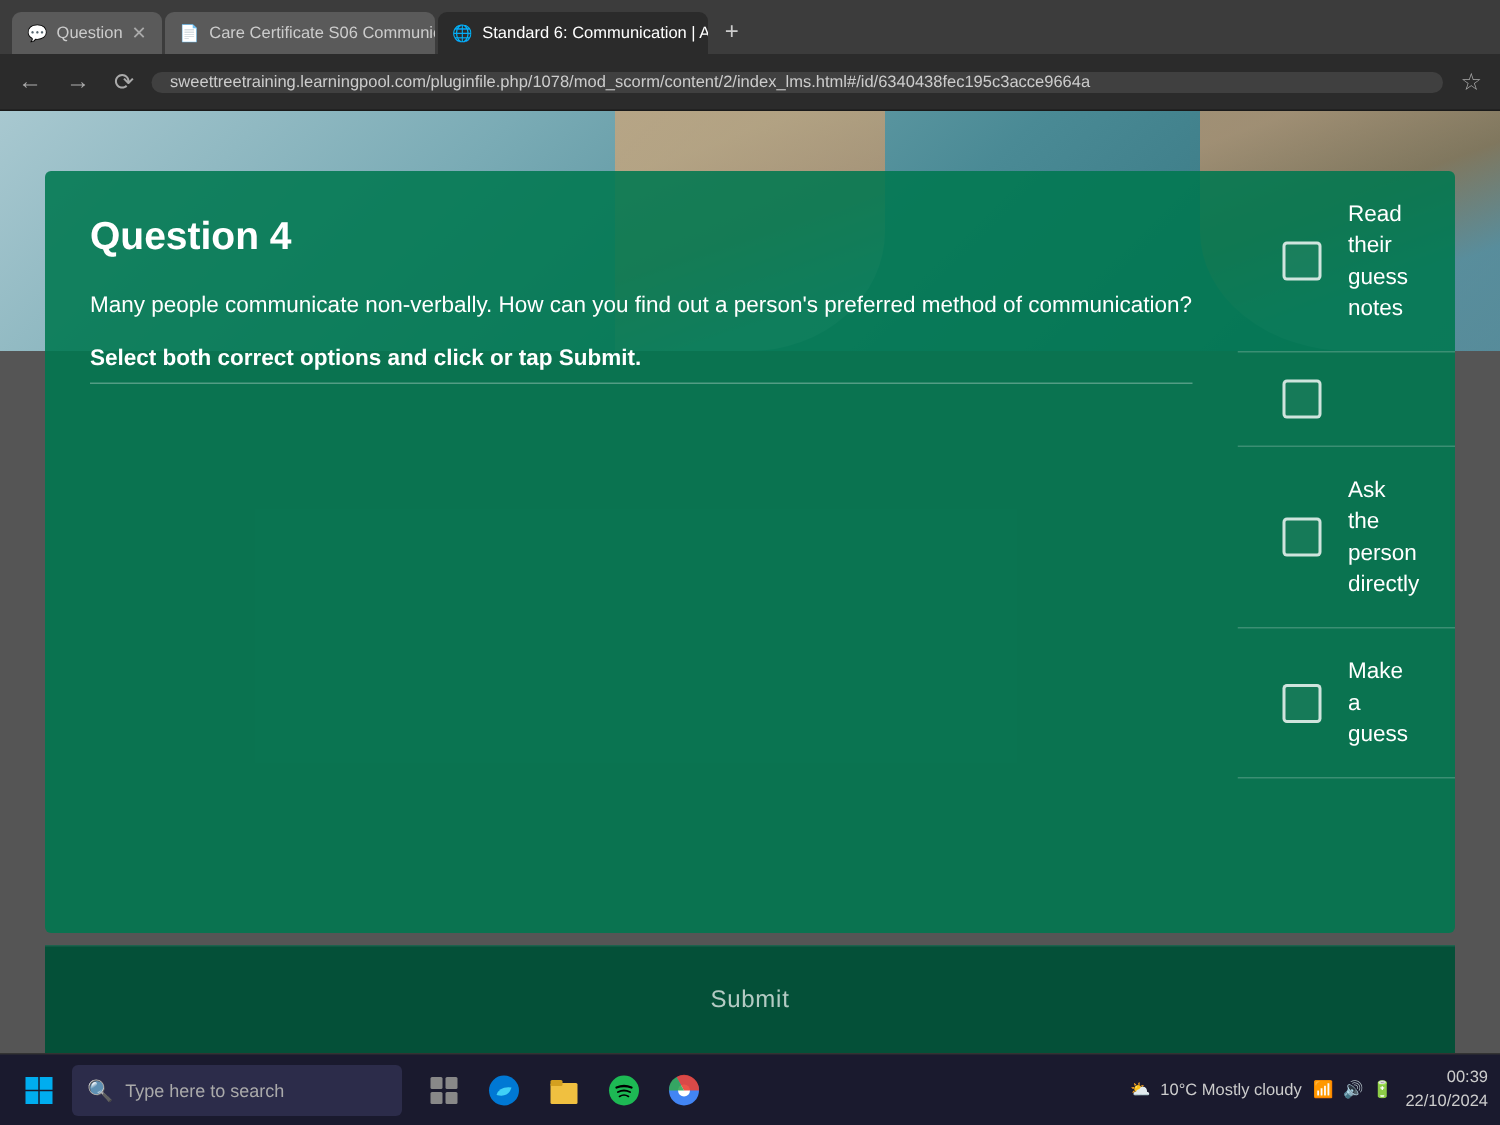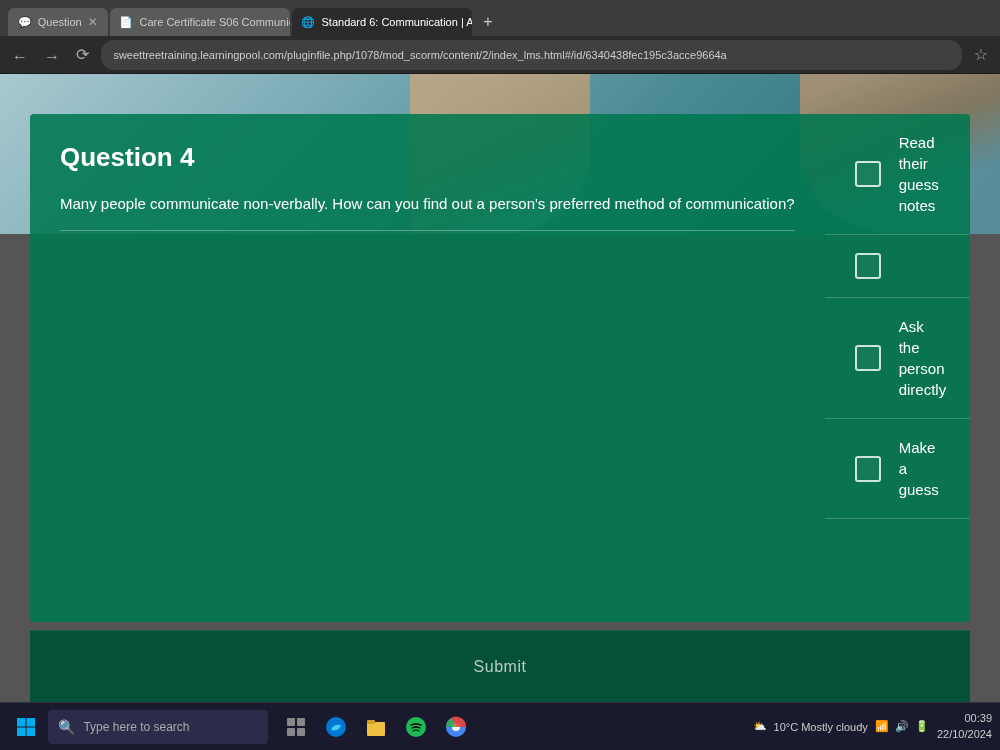--- a/index.html
+++ b/index.html
@@ -80,21 +80,21 @@
 
     .nav-btn {
       color: #aaa;
       font-size: 16px;
       cursor: pointer;
       padding: 0 4px;
     }
 
     .url-box {
       flex: 1;
-      height: 30px;
+      height: 14px;
       background: #404040;
       border-radius: 13px;
       display: flex;
       align-items: center;
       padding: 0 12px;
       font-size: 11px;
       color: #ccc;
       overflow: hidden;
       white-space: nowrap;
     }
@@ -378,20 +378,21 @@
     <div class="bg-photo">
       <div class="bg-face-left"></div>
       <div class="bg-face-right"></div>
     </div>
 
     <div class="quiz-panel">
 
       <div class="quiz-header">
         <div class="quiz-title">Question 4</div>
         <div class="quiz-question">Many people communicate non-verbally. How can you find out a person's preferred method of communication?</div>
+        <div class="quiz-instruction">Select both correct options and click or tap Submit.</div>
         <div class="divider"></div>
       </div>
 
       <div class="options-list">
 
         <div class="option-item">
           <div class="checkbox"></div>
           <span class="option-label">Read their guess notes</span>
         </div>
 

